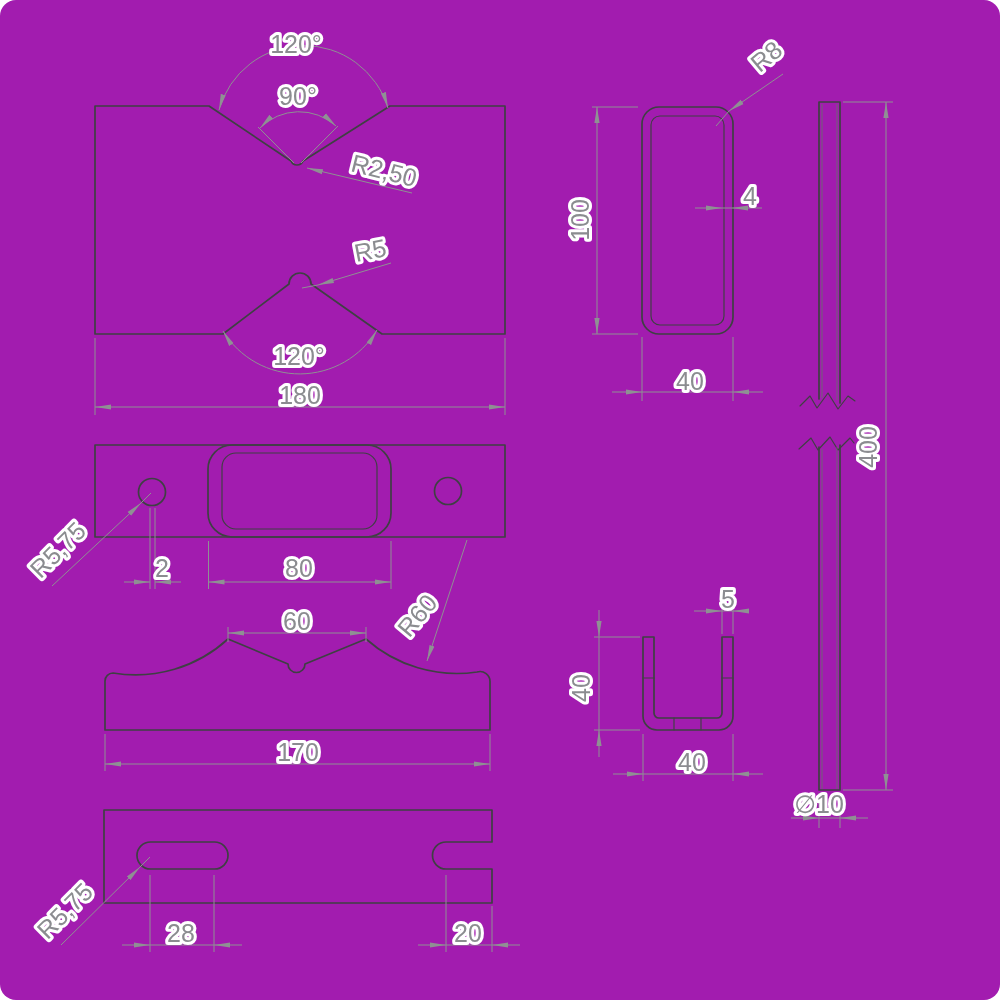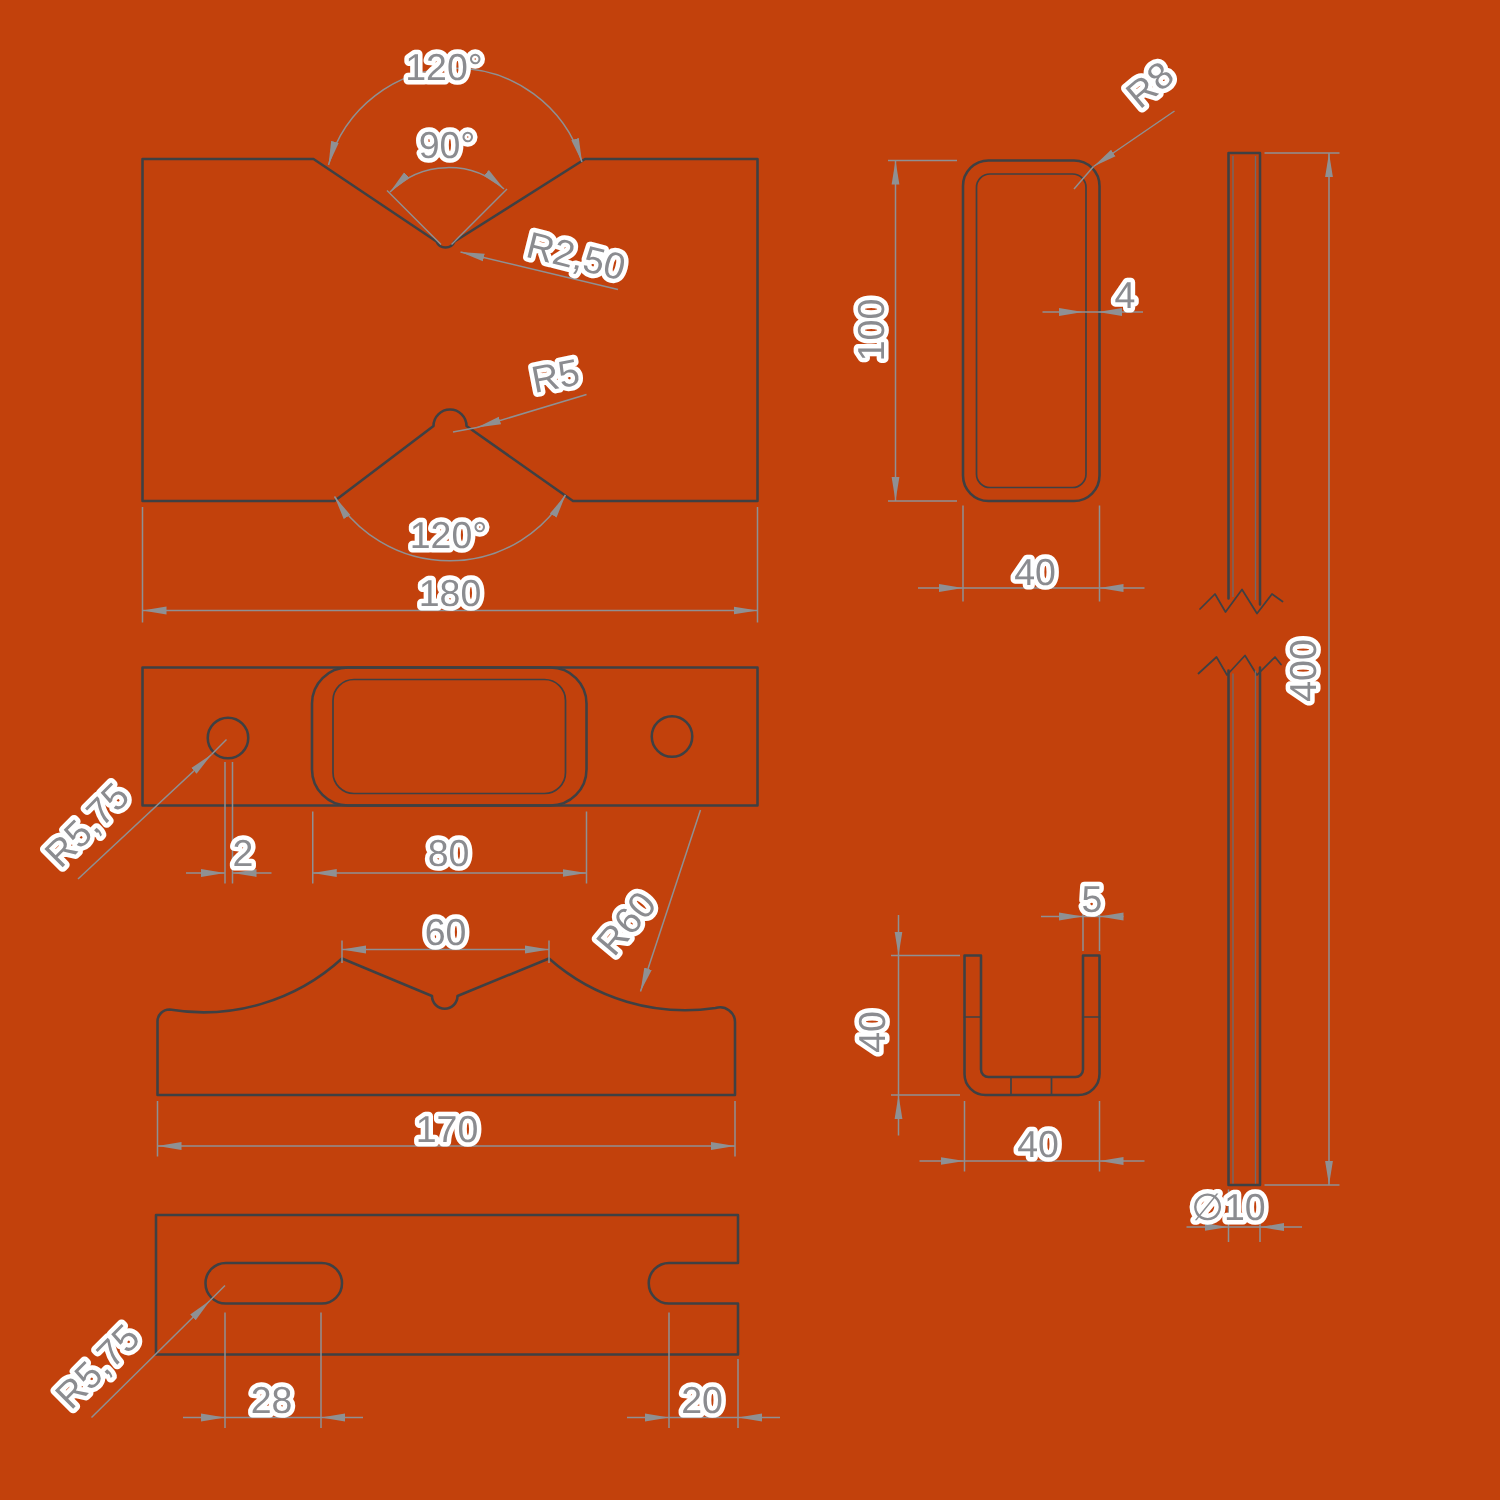--- a/index.html
+++ b/index.html
@@ -1,16 +1,16 @@
 <!DOCTYPE html>
 <html style="--part-line: #3f4043; --dim-line: #8f9093; --dim-text: #8b8c90;"><head>
 <meta charset="utf-8">
 <style>
   html,body{margin:0;padding:0;background:#fff;}
-  .stage{position:relative;width:1000px;height:1000px;background:#c2410c;overflow:hidden;}
+  .stage{position:relative;width:1000px;height:1000px;background:#a21caf;overflow:hidden;border-radius:16px;}
   .p  {fill:none;stroke:var(--part-line,#3f4043);stroke-width:1.7;stroke-linejoin:round;stroke-linecap:round;}
   .p2 {fill:none;stroke:var(--part-line,#3f4043);stroke-width:1.15;stroke-linejoin:round;stroke-linecap:round;}
   .p3 {fill:none;stroke:#6b6c6f;stroke-width:.9;}
   .d  {fill:none;stroke:var(--dim-line,#8f9093);stroke-width:1;}
   .t  {font-family:"Liberation Sans","DejaVu Sans",sans-serif;font-size:25px;fill:var(--dim-text,#8b8c90);
        text-anchor:middle;paint-order:stroke fill;stroke:#ffffff;stroke-width:6px;stroke-linejoin:round;}
   .arw{fill:var(--dim-line,#8f9093);stroke:none;}
 </style>
 </head>
 <body>

